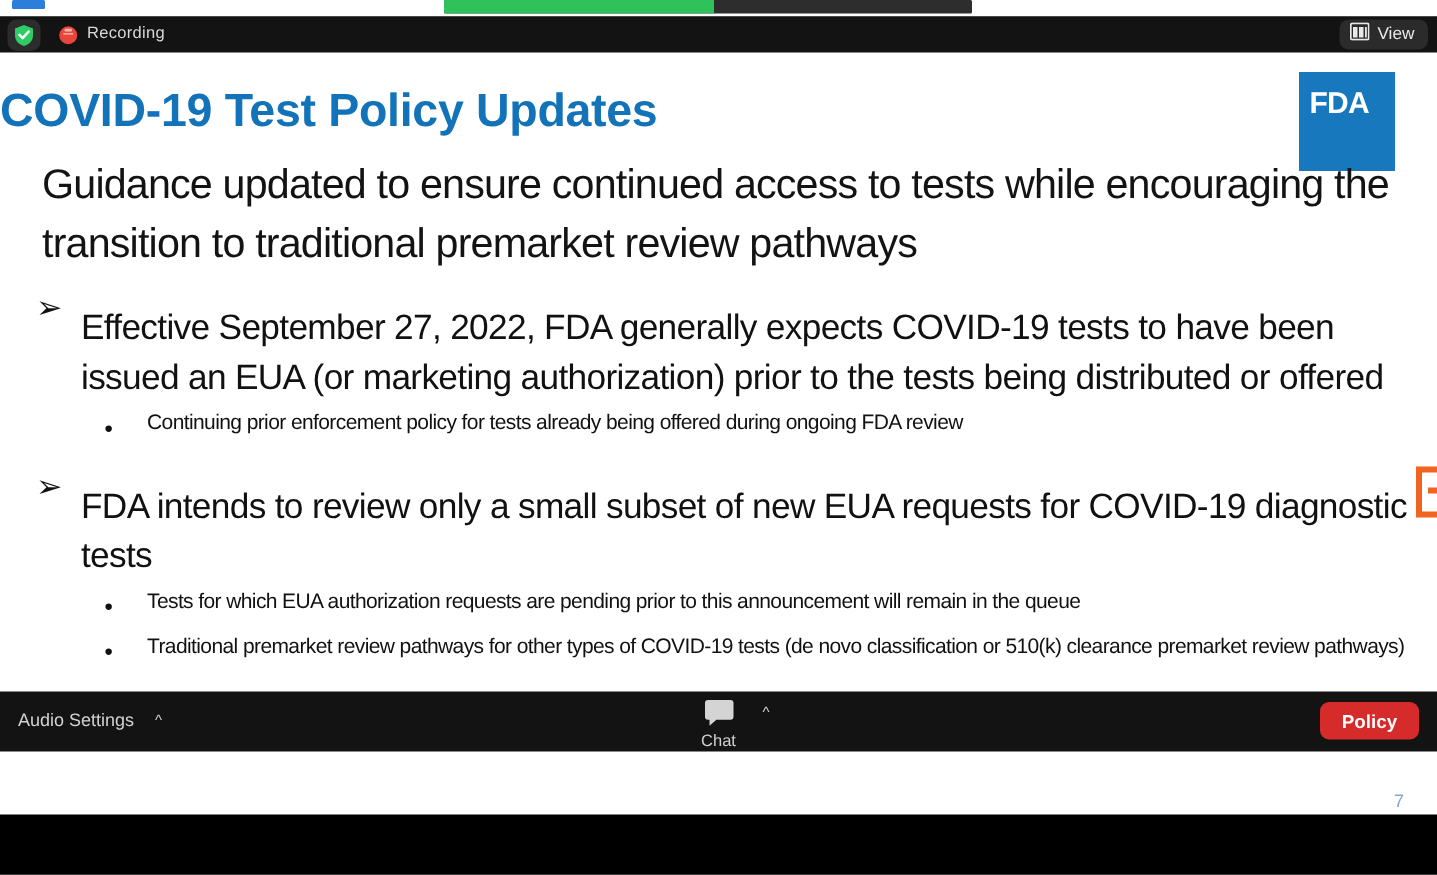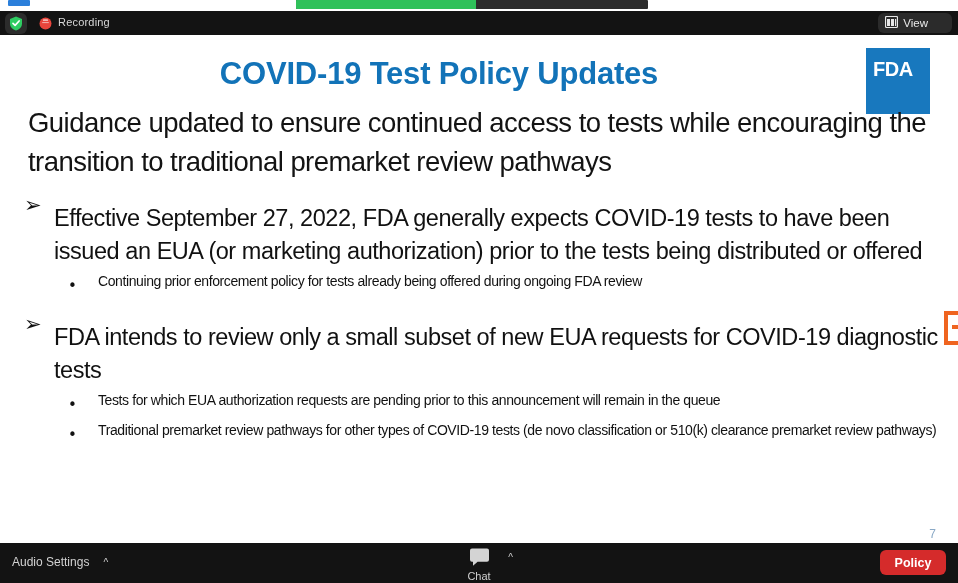--- a/index.html
+++ b/index.html
@@ -2,56 +2,56 @@
 <html><head>
 <meta charset="utf-8">
 <style>
   * { box-sizing: border-box; margin: 0; padding: 0; }
   html, body {
     width: 958px; height: 583px;
     background: #000;
     font-family: "Liberation Sans", sans-serif;
     overflow: hidden;
   }
-  #app { position: relative; width: 958px; height: 583px; background: #0b0b0b; }
+  #app { position: relative; width: 958px; height: 501px; background: #0b0b0b; }
 
   
   .os-strip { position: absolute; left:0; top:0; width:958px; height:11px; background:#ffffff; }
   .os-blue-dot { position:absolute; left:8px; top:0px; width:22px; height:6px; background:#2b7fdb; border-radius:1px; }
   .share-bar-wrap { position:absolute; left:296px; top:0px; width:352px; height:9px; background:#2d2d2d; border-radius:1px; overflow:hidden; }
   .share-bar-fill { position:absolute; left:0; top:0; height:9px; width:180px; background:#2fc15a; }
 
   
   .top-bar { position:absolute; left:0; top:11px; width:958px; height:24px; background:#131313; }
   .shield-chip {
     position:absolute; left:5px; top:2px; width:22px; height:21px;
     background:#2c2c2c; border-radius:6px; display:flex; align-items:center; justify-content:center;
   }
   .rec-dot-wrap { position:absolute; left:38px; top:5px; width:14px; height:14px; display:flex; align-items:center; justify-content:center; }
   .rec-label { position:absolute; left:58px; top:5px; font-size:11px; color:#d8d8d8; letter-spacing:0.2px; }
   .view-chip {
-    position:absolute; right:6px; top:2px; height:20px; padding:0 24px 0 7px;
+    position:absolute; right:6px; top:2px; height:20px; padding:0 9px 0 7px;
     background:#2b2b2b; border-radius:6px; display:flex; align-items:center; gap:5px;
   }
   .view-chip span.lbl { font-size:11.5px; color:#e8e8e8; }
 
   
   .slide {
     position:absolute; left:0; top:35px; width:958px; height:508px;
     background:#ffffff; overflow:hidden;
   }
 
   .fda-logo { position:absolute; right:28px; top:13px; width:64px; height:66px; background:#1878BE; }
   .fda-logo .fdatxt {
     color:#ffffff; font-size:20px; font-weight:700; letter-spacing:-0.5px;
     font-family:"Liberation Sans", sans-serif; line-height:1; padding:11px 0 0 7px; display:block;
   }
 
   .slide-title {
-    position:absolute; left:0; top:21px; width:878px; text-align:center;
+    position:absolute; left:0; top:21px; width:878px; 
     font-size:31px; font-weight:bold; color:#1273B8;
     font-family:"Liberation Sans", sans-serif; letter-spacing:-0.2px;
   }
 
   .slide-subtitle {
     position:absolute; left:28px; top:69px; width:900px;
     font-size:27.5px; color:#131313; line-height:1.40;
     font-family:"Liberation Sans", sans-serif; letter-spacing:-0.55px;
   }
 

